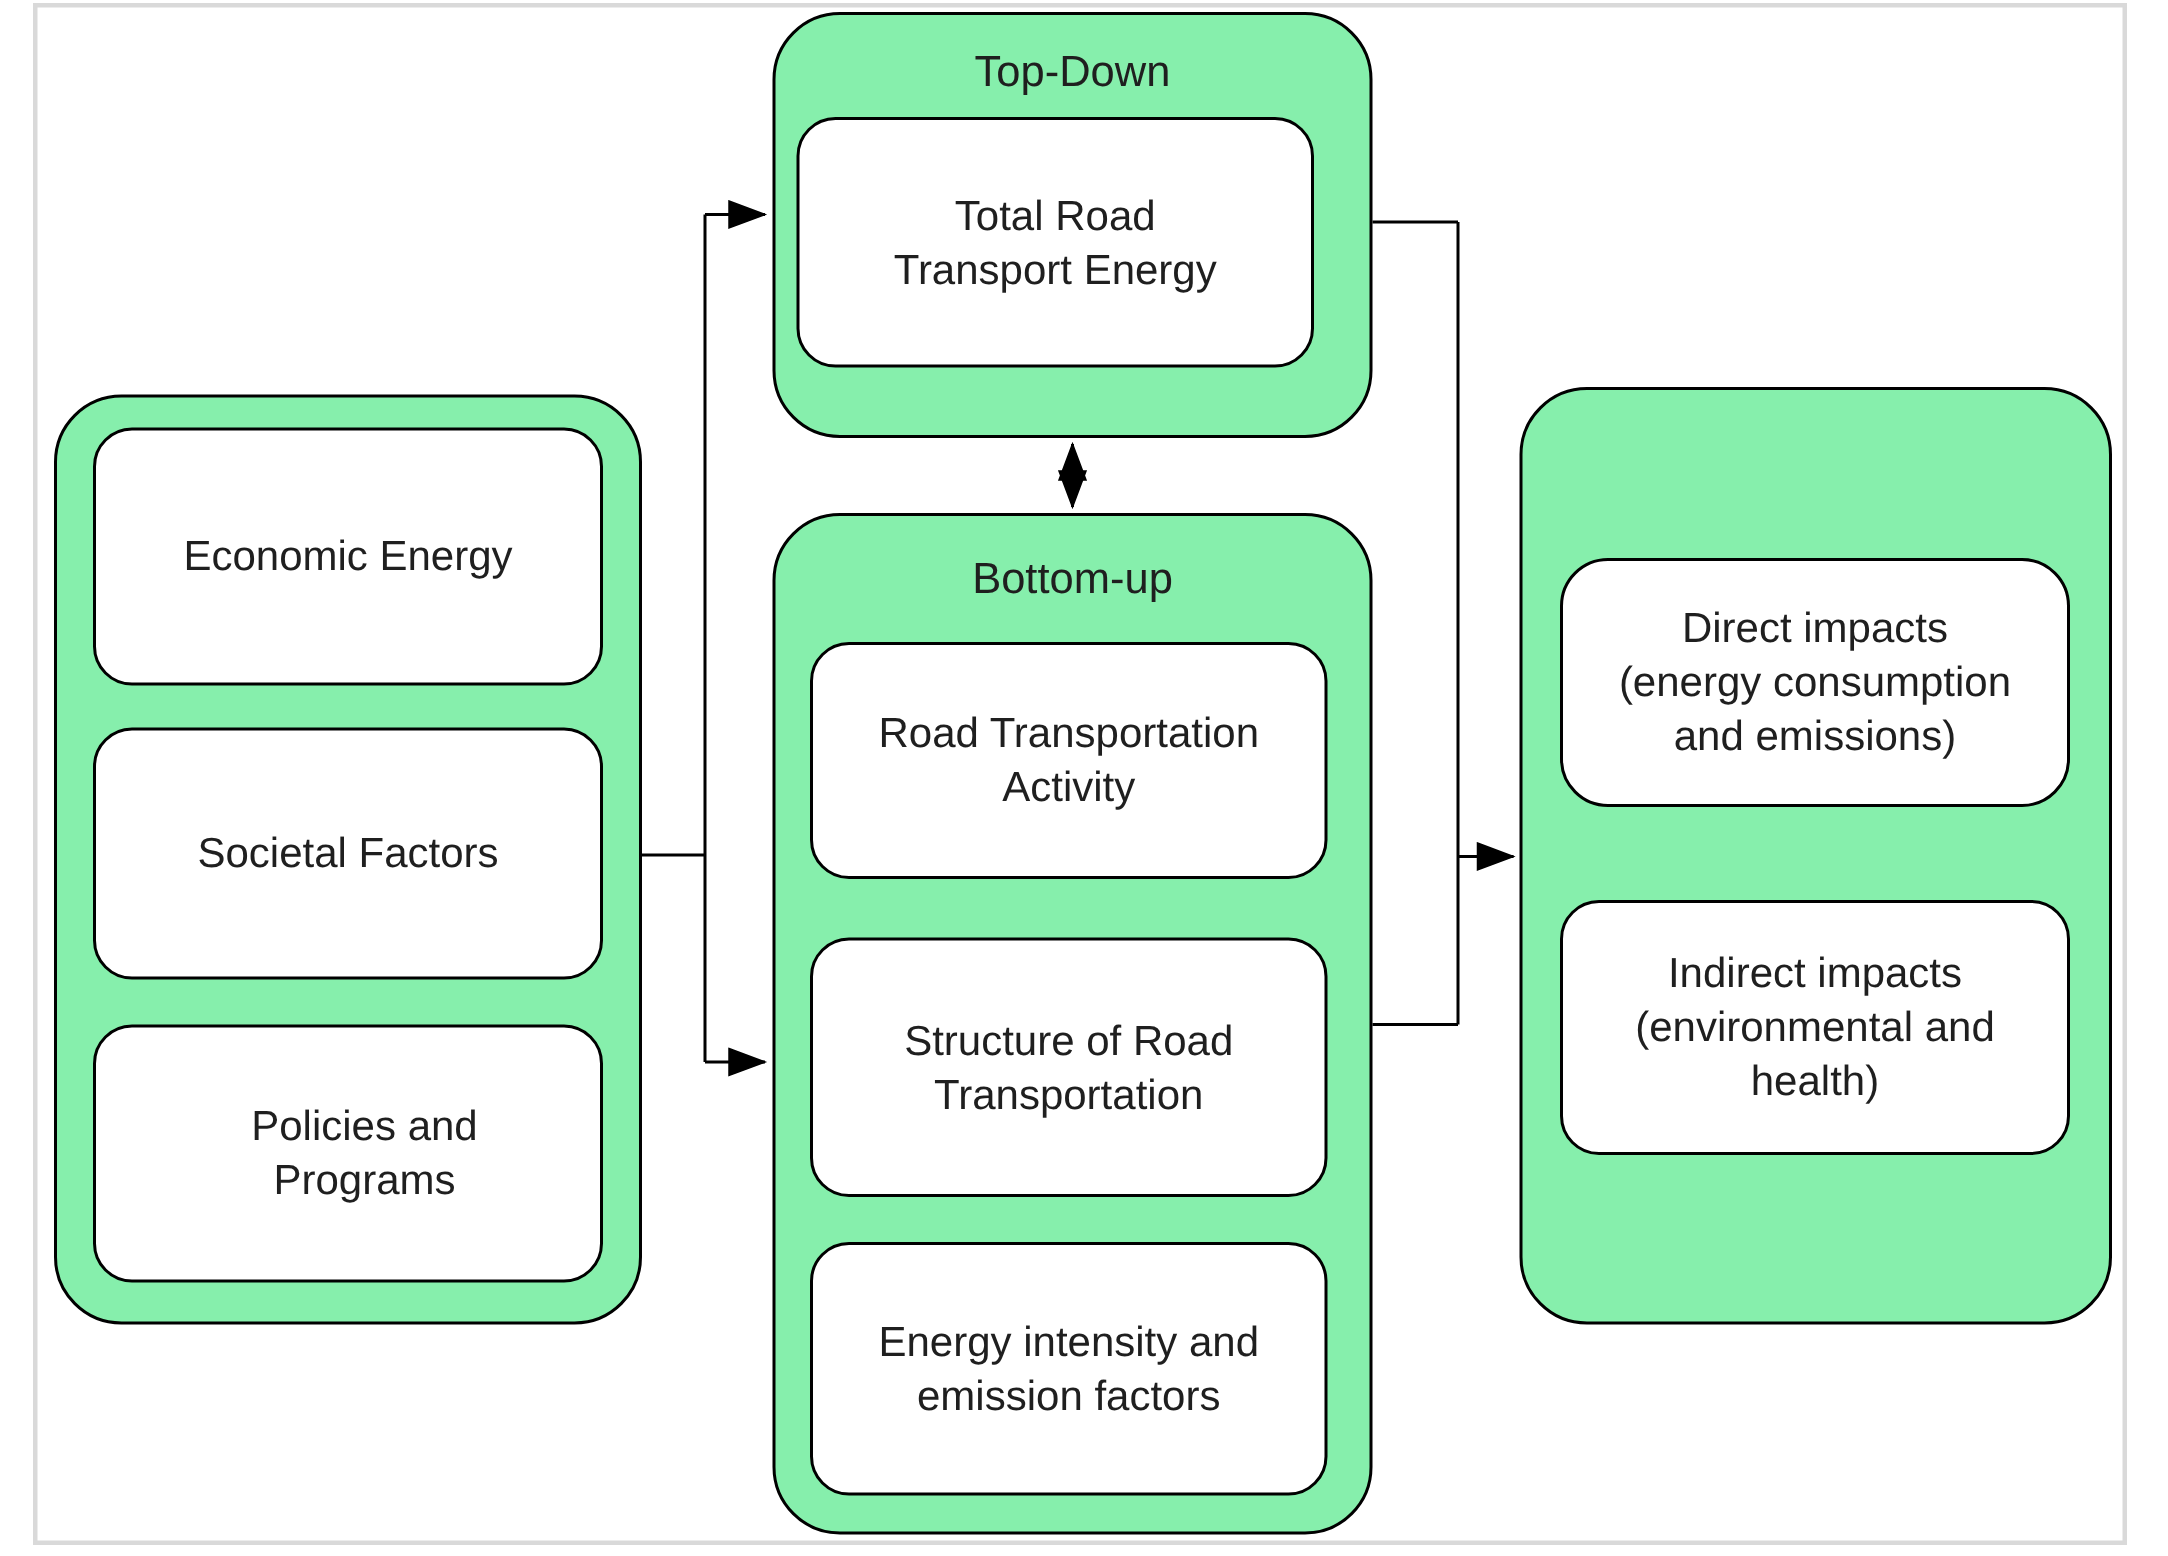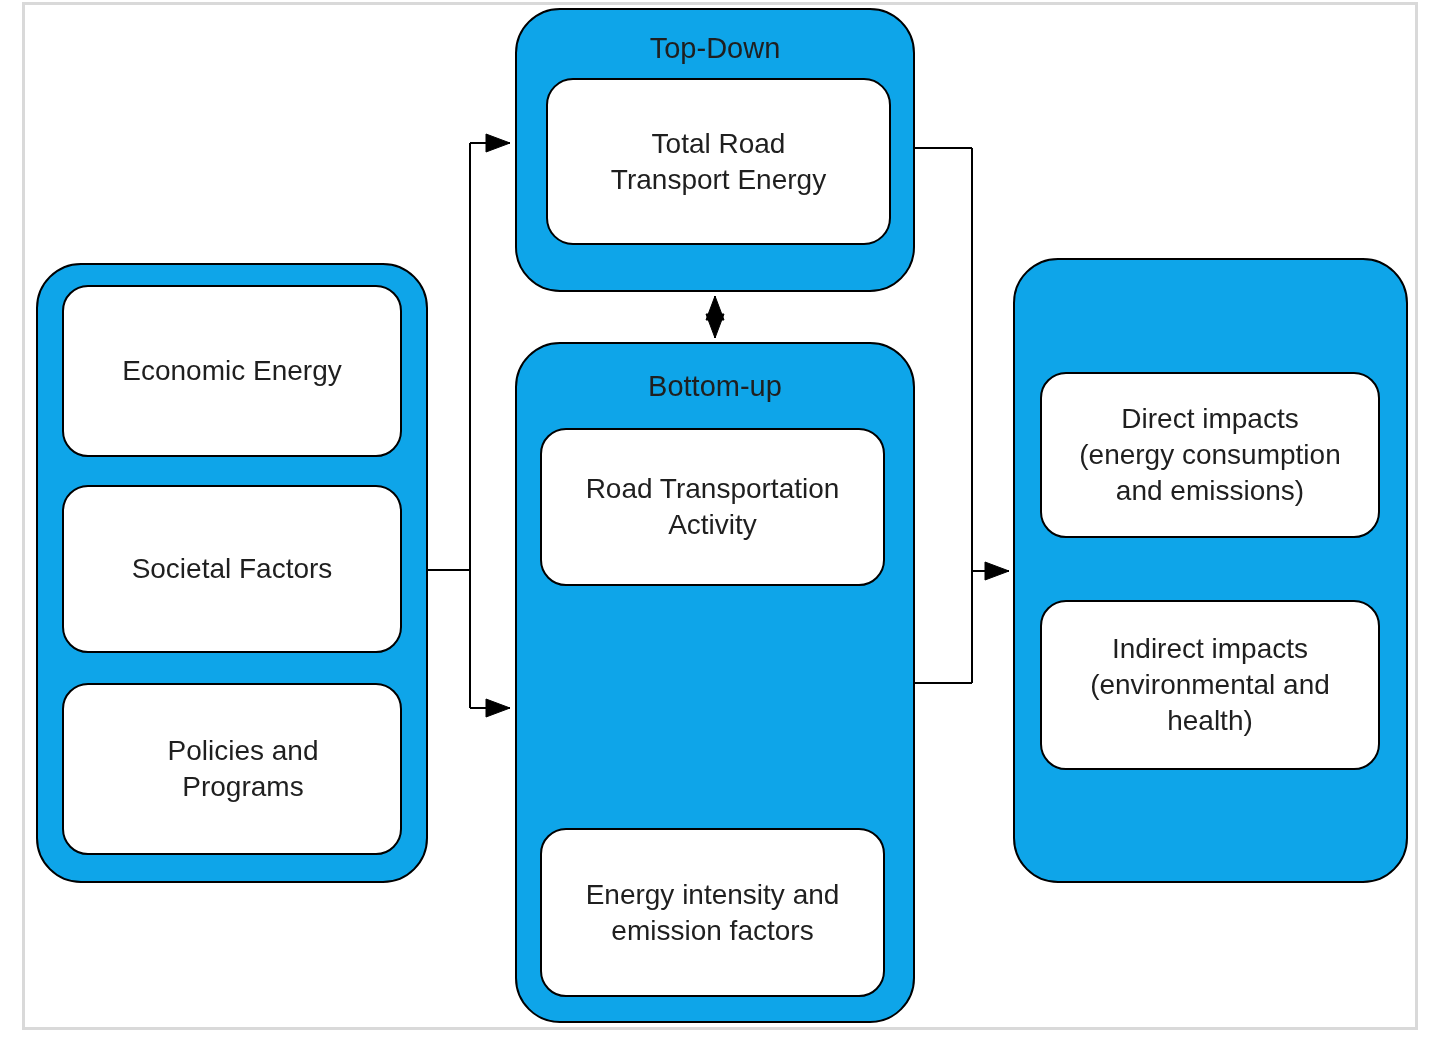--- a/index.html
+++ b/index.html
@@ -22,21 +22,21 @@
     width: 1396px;
     height: 1028px;
     border: 3px solid #d9d9d9;
     box-sizing: border-box;
     background: #ffffff;
   }
   .group {
     position: absolute;
     border: 2px solid #000000;
     border-radius: 45px;
-    background: #0ea5e9;
+    background: #86efac;
     box-sizing: border-box;
   }
   .group-title {
     position: absolute;
     left: 0;
     width: 100%;
     text-align: center;
     font-size: 29px;
     color: #1f1f1f;
     white-space: pre-line;
@@ -93,34 +93,36 @@
 
   <div class="group" style="left:36px; top:263px; width:392px; height:620px;">
     <div class="node" style="left:24px; top:20px; width:340px; height:172px;">Economic Energy</div>
     <div class="node" style="left:24px; top:220px; width:340px; height:168px;">Societal Factors</div>
     <div class="node" style="left:24px; top:418px; width:340px; height:172px;padding-left:32px;">Policies and
 Programs</div>
   </div>
 
   <div class="group" style="left:515px; top:8px; width:400px; height:284px;">
     <div class="group-title" style="top:22px;">Top-Down</div>
-    <div class="node" style="left:29px; top:68px; width:345px; height:167px;border-radius:27px;">Total Road
+    <div class="node" style="left:14px; top:68px; width:345px; height:167px;">Total Road
 Transport Energy</div>
   </div>
 
   <div class="group" style="left:515px; top:342px; width:400px; height:681px;">
     <div class="group-title" style="top:26px;">Bottom-up</div>
     <div class="node" style="left:23px; top:84px; width:345px; height:158px;">Road Transportation
 Activity</div>
+    <div class="node" style="left:23px; top:281px; width:345px; height:173px;">Structure of Road
+Transportation</div>
     <div class="node" style="left:23px; top:484px; width:345px; height:169px;">Energy intensity and
 emission factors</div>
   </div>
 
   <div class="group" style="left:1013px; top:258px; width:395px; height:625px;">
-    <div class="node" style="left:25px; top:112px; width:340px; height:166px;">Direct impacts
+    <div class="node" style="left:25px; top:112px; width:340px; height:166px;border-radius:32px;">Direct impacts
 (energy consumption
 and emissions)</div>
     <div class="node" style="left:25px; top:340px; width:340px; height:170px;">Indirect impacts
 (environmental and
 health)</div>
   </div>
 
 </div>
 
 </body></html>

